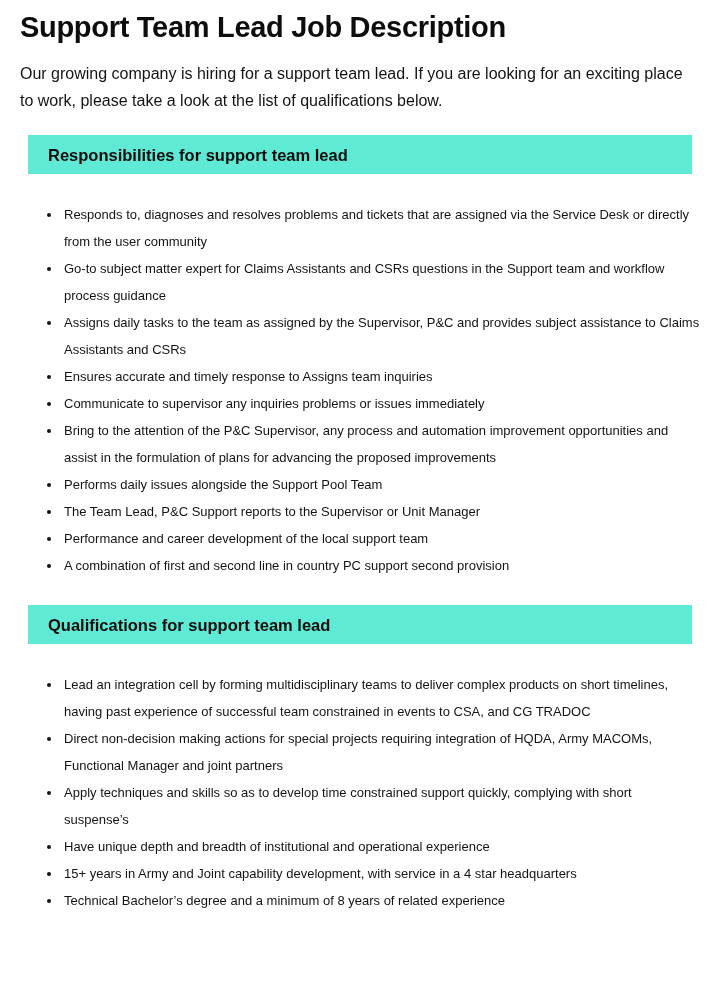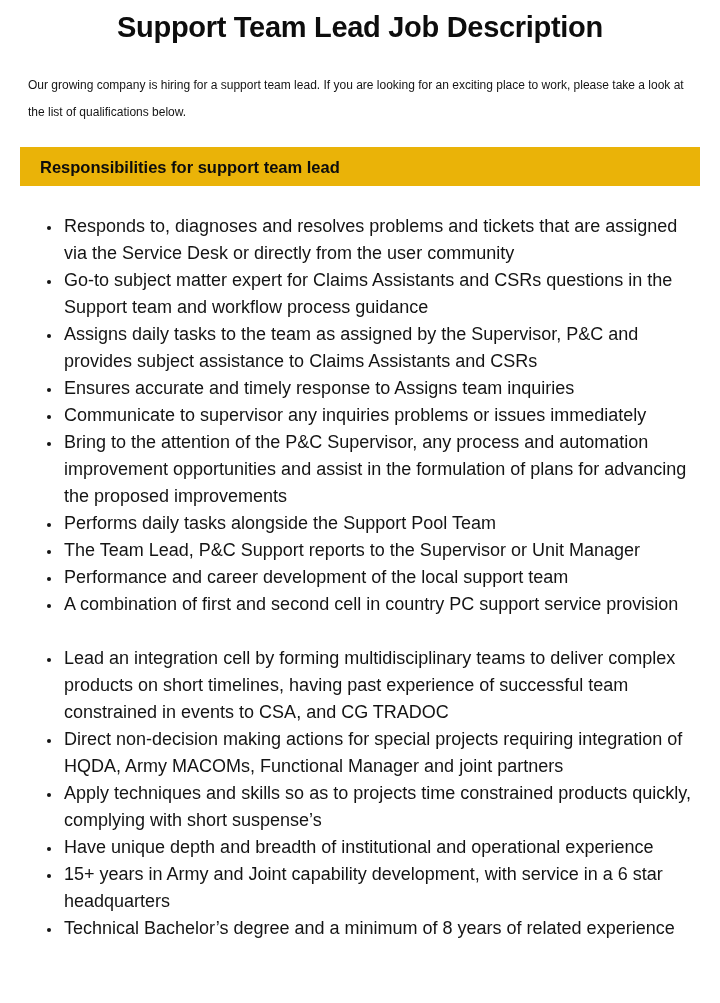--- a/index.html
+++ b/index.html
@@ -17,46 +17,46 @@
   }
   .page {
     padding: 0 20px;
     box-sizing: border-box;
     width: 720px;
   }
   h1.doc-title {
     font-size: 29px;
     line-height: 34px;
     font-weight: bold;
-    text-align: center;
+    text-align: left;
     letter-spacing: -0.3px;
-    margin: 10px 0 28px 0;
+    margin: 10px 0 16px 0;
     color: #0d0d0d;
   }
   p.intro {
-    font-size: 12px;
+    font-size: 16px;
     line-height: 27px;
-    margin: 0 0 21px 8px;
+    margin: 0 0 21px 0;
   }
   .section-heading {
-    background: #eab308;
+    background: #5eead4;
     font-weight: bold;
     font-size: 16.5px;
     line-height: 18px;
     padding: 11px 20px 10px 20px;
-    margin: 0;
+    margin: 8px;
     color: #0d0d0d;
   }
   ul.bullet-list {
     margin: 27px 0 26px 0;
     padding: 0 0 0 42px;
     list-style: disc outside;
   }
   ul.bullet-list li {
-    font-size: 18px;
+    font-size: 13px;
     line-height: 27px;
     padding-left: 2px;
   }
   ul.bullet-list li::marker {
     font-size: 14px;
     color: #141414;
   }
   section.doc-section {
     margin: 0;
   }
@@ -72,31 +72,32 @@
 
   <section class="doc-section">
     <div class="section-heading">Responsibilities for support team lead</div>
     <ul class="bullet-list">
         <li>Responds to, diagnoses and resolves problems and tickets that are assigned via the Service Desk or directly from the user community</li>
         <li>Go-to subject matter expert for Claims Assistants and CSRs questions in the Support team and workflow process guidance</li>
         <li>Assigns daily tasks to the team as assigned by the Supervisor, P&amp;C and provides subject assistance to Claims Assistants and CSRs</li>
         <li>Ensures accurate and timely response to Assigns team inquiries</li>
         <li>Communicate to supervisor any inquiries problems or issues immediately</li>
         <li>Bring to the attention of the P&amp;C Supervisor, any process and automation improvement opportunities and assist in the formulation of plans for advancing the proposed improvements</li>
-        <li>Performs daily tasks alongside the Support Pool Team</li>
+        <li>Performs daily issues alongside the Support Pool Team</li>
         <li>The Team Lead, P&amp;C Support reports to the Supervisor or Unit Manager</li>
         <li>Performance and career development of the local support team</li>
-        <li>A combination of first and second cell in country PC support service provision</li>
+        <li>A combination of first and second line in country PC support second provision</li>
       </ul>
   </section>
 
   <section class="doc-section">
+    <div class="section-heading">Qualifications for support team lead</div>
     <ul class="bullet-list">
         <li>Lead an integration cell by forming multidisciplinary teams to deliver complex products on short timelines, having past experience of successful team constrained in events to CSA, and CG TRADOC</li>
         <li>Direct non-decision making actions for special projects requiring integration of HQDA, Army MACOMs, Functional Manager and joint partners</li>
-        <li>Apply techniques and skills so as to projects time constrained products quickly, complying with short suspense’s</li>
+        <li>Apply techniques and skills so as to develop time constrained support quickly, complying with short suspense’s</li>
         <li>Have unique depth and breadth of institutional and operational experience</li>
-        <li>15+ years in Army and Joint capability development, with service in a 6 star headquarters</li>
+        <li>15+ years in Army and Joint capability development, with service in a 4 star headquarters</li>
         <li>Technical Bachelor’s degree and a minimum of 8 years of related experience</li>
       </ul>
   </section>
 
 </div>
 
 </body></html>

